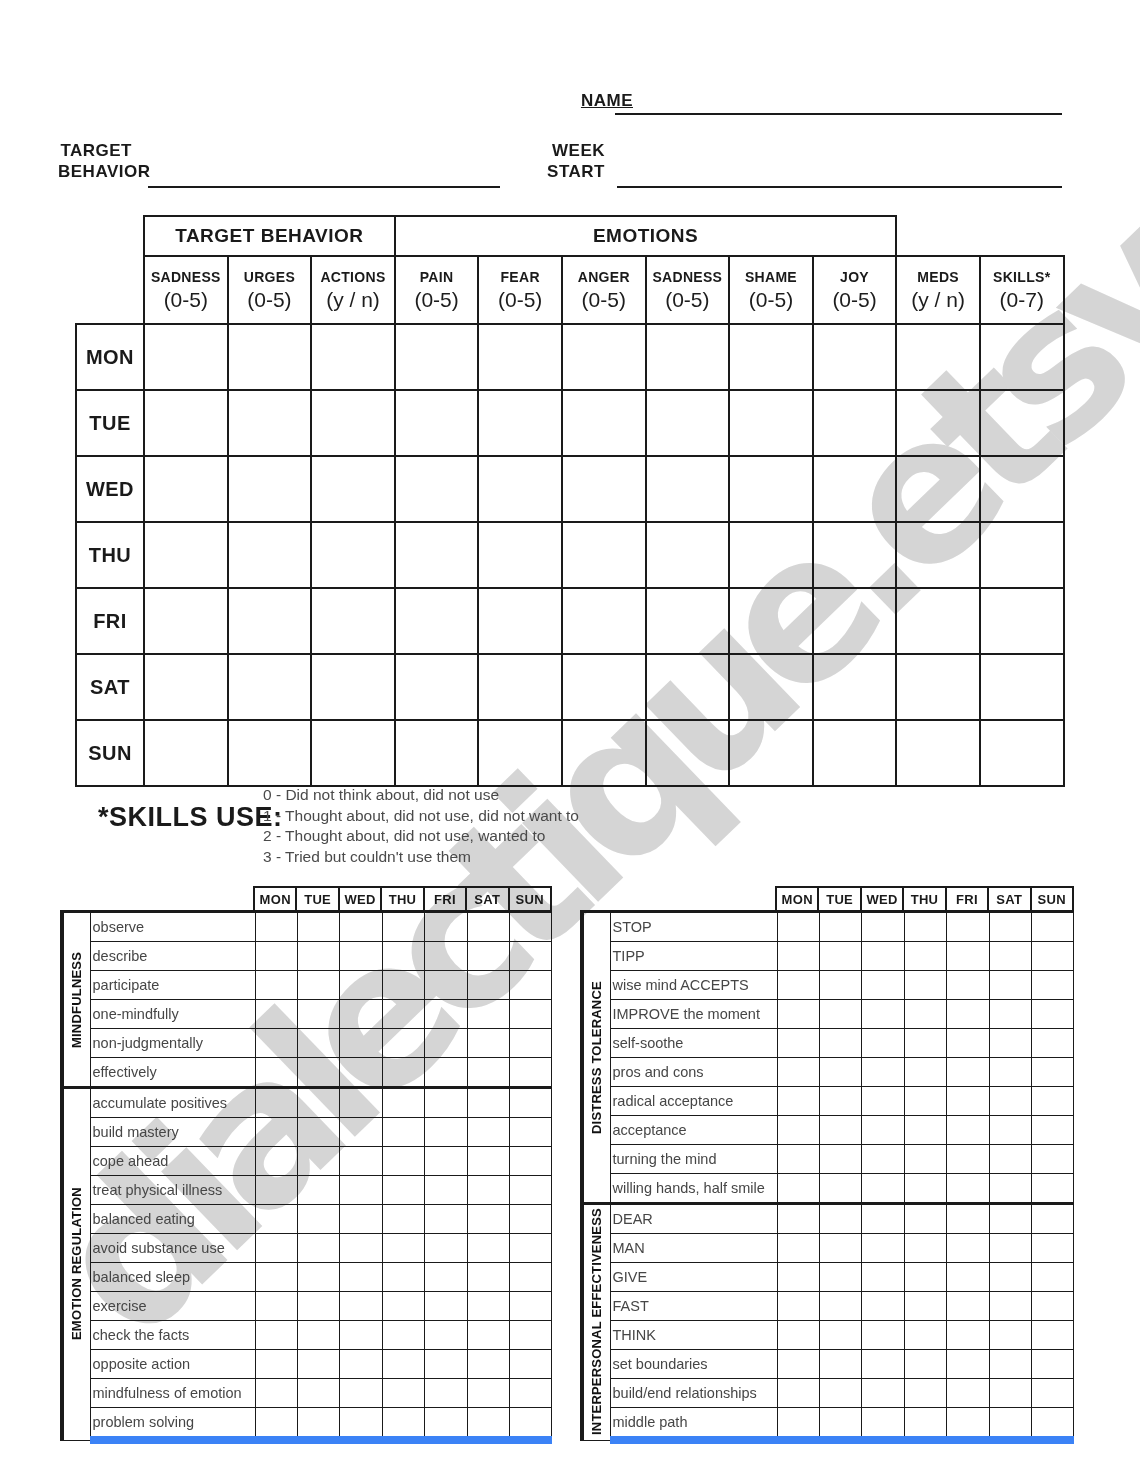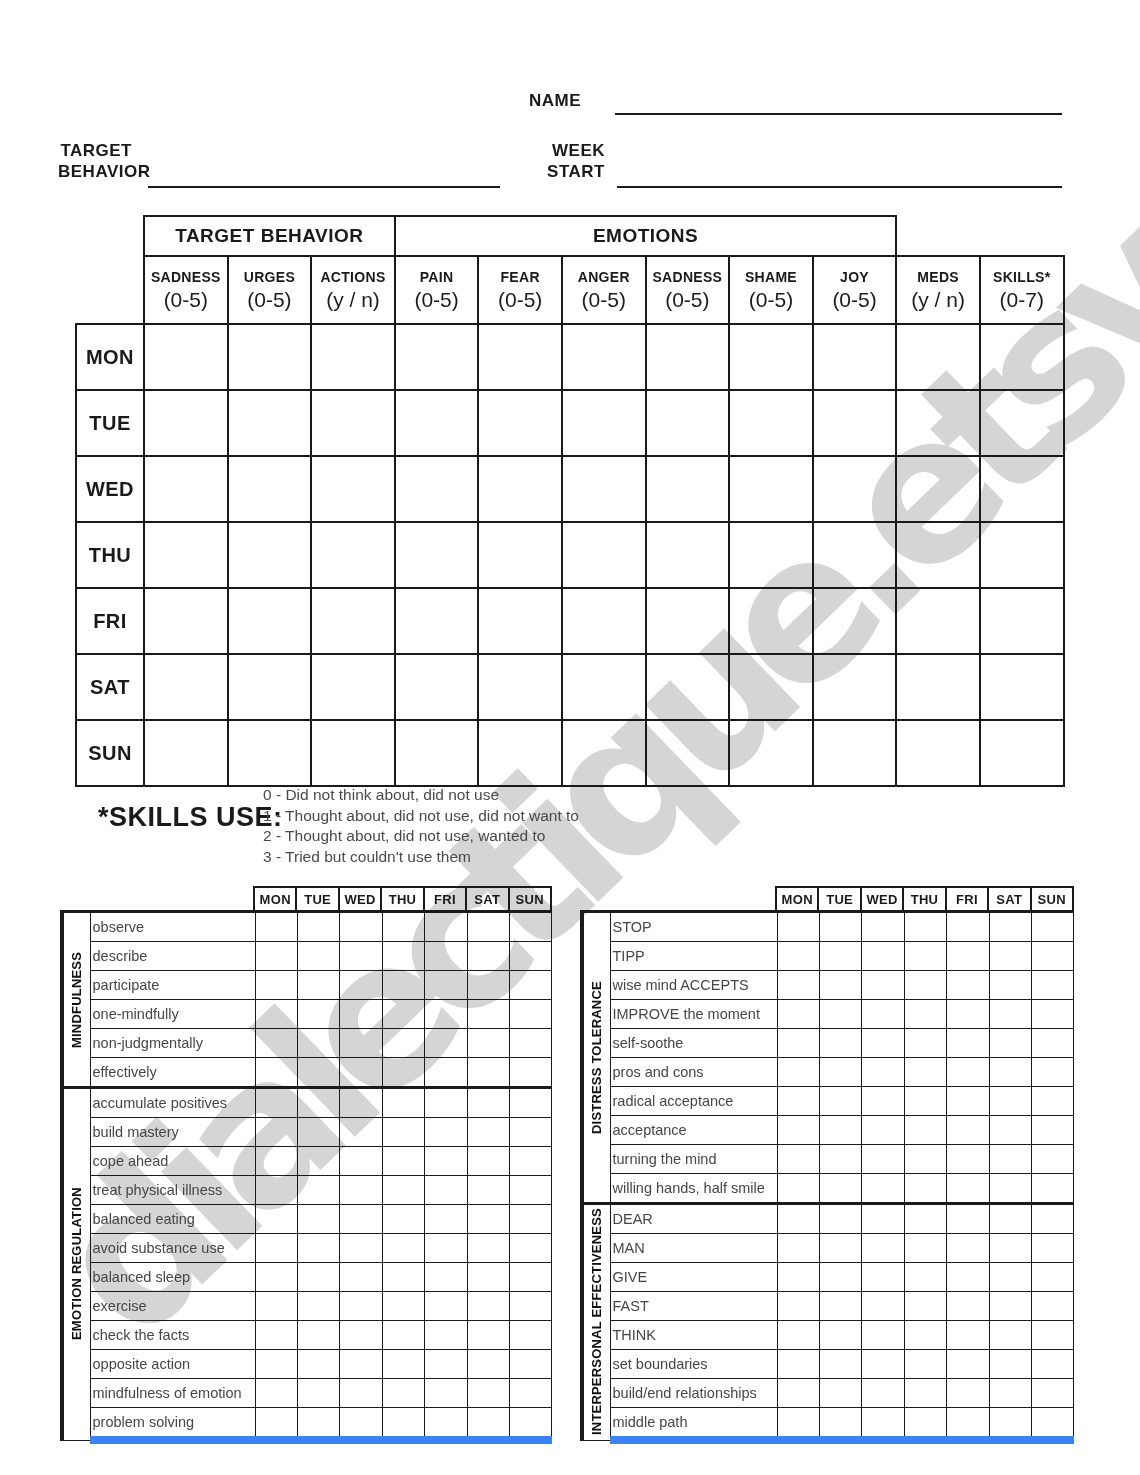--- a/index.html
+++ b/index.html
@@ -58,21 +58,21 @@
   }
 </style>
 </head>
 <body>
 
 <div class="page">
 
   <div class="wm">dialectique.etsy</div>
 
 
-  <div class="layer flabel" style="left:516px;top:90px;width:65px;">NAME</div>
+  <div class="layer flabel" style="left:568px;top:90px;width:65px;text-decoration:underline;">NAME</div>
   <div class="layer fline" style="left:615px;top:93px;width:447px;height:20px;"></div>
 
   <div class="layer flabel" style="left:58px;top:140px;width:74px;">
     <div>TARGET</div>
     <div>BEHAVIOR</div>
   </div>
   <div class="layer fline" style="left:148px;top:164px;width:352px;height:22px;"></div>
 
   <div class="layer flabel" style="left:540px;top:140px;width:65px;">
     <div>WEEK</div>

